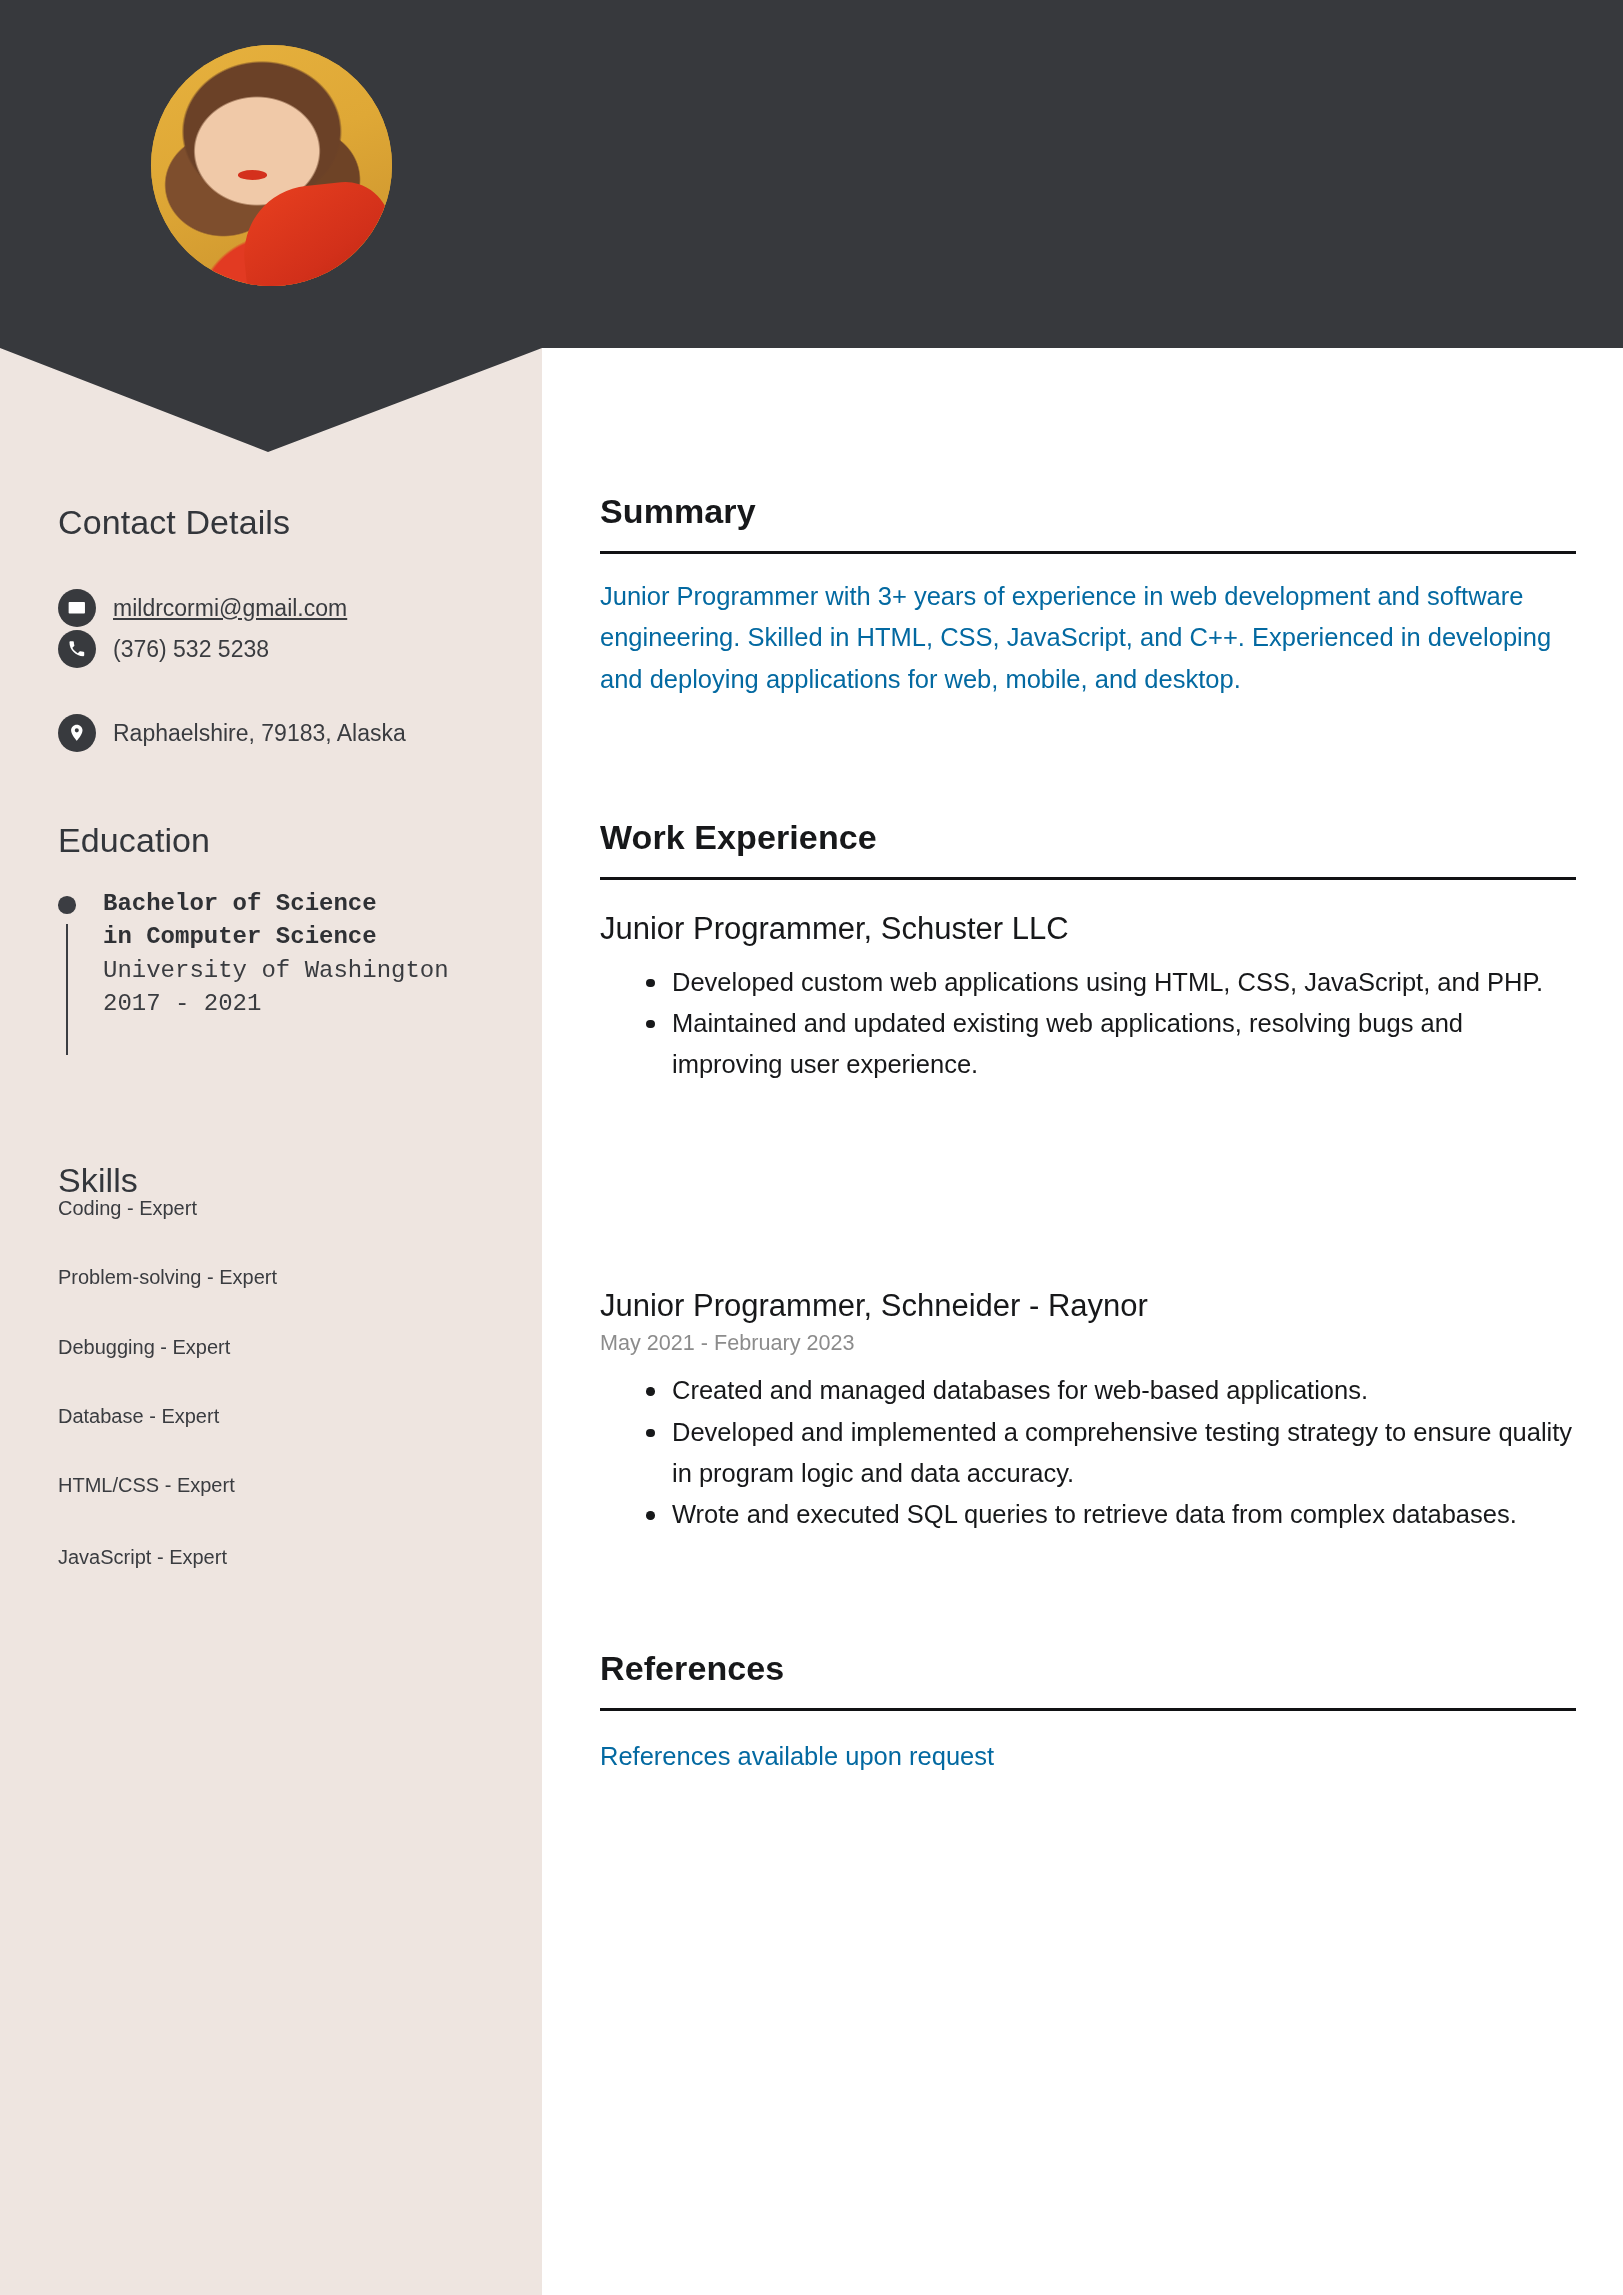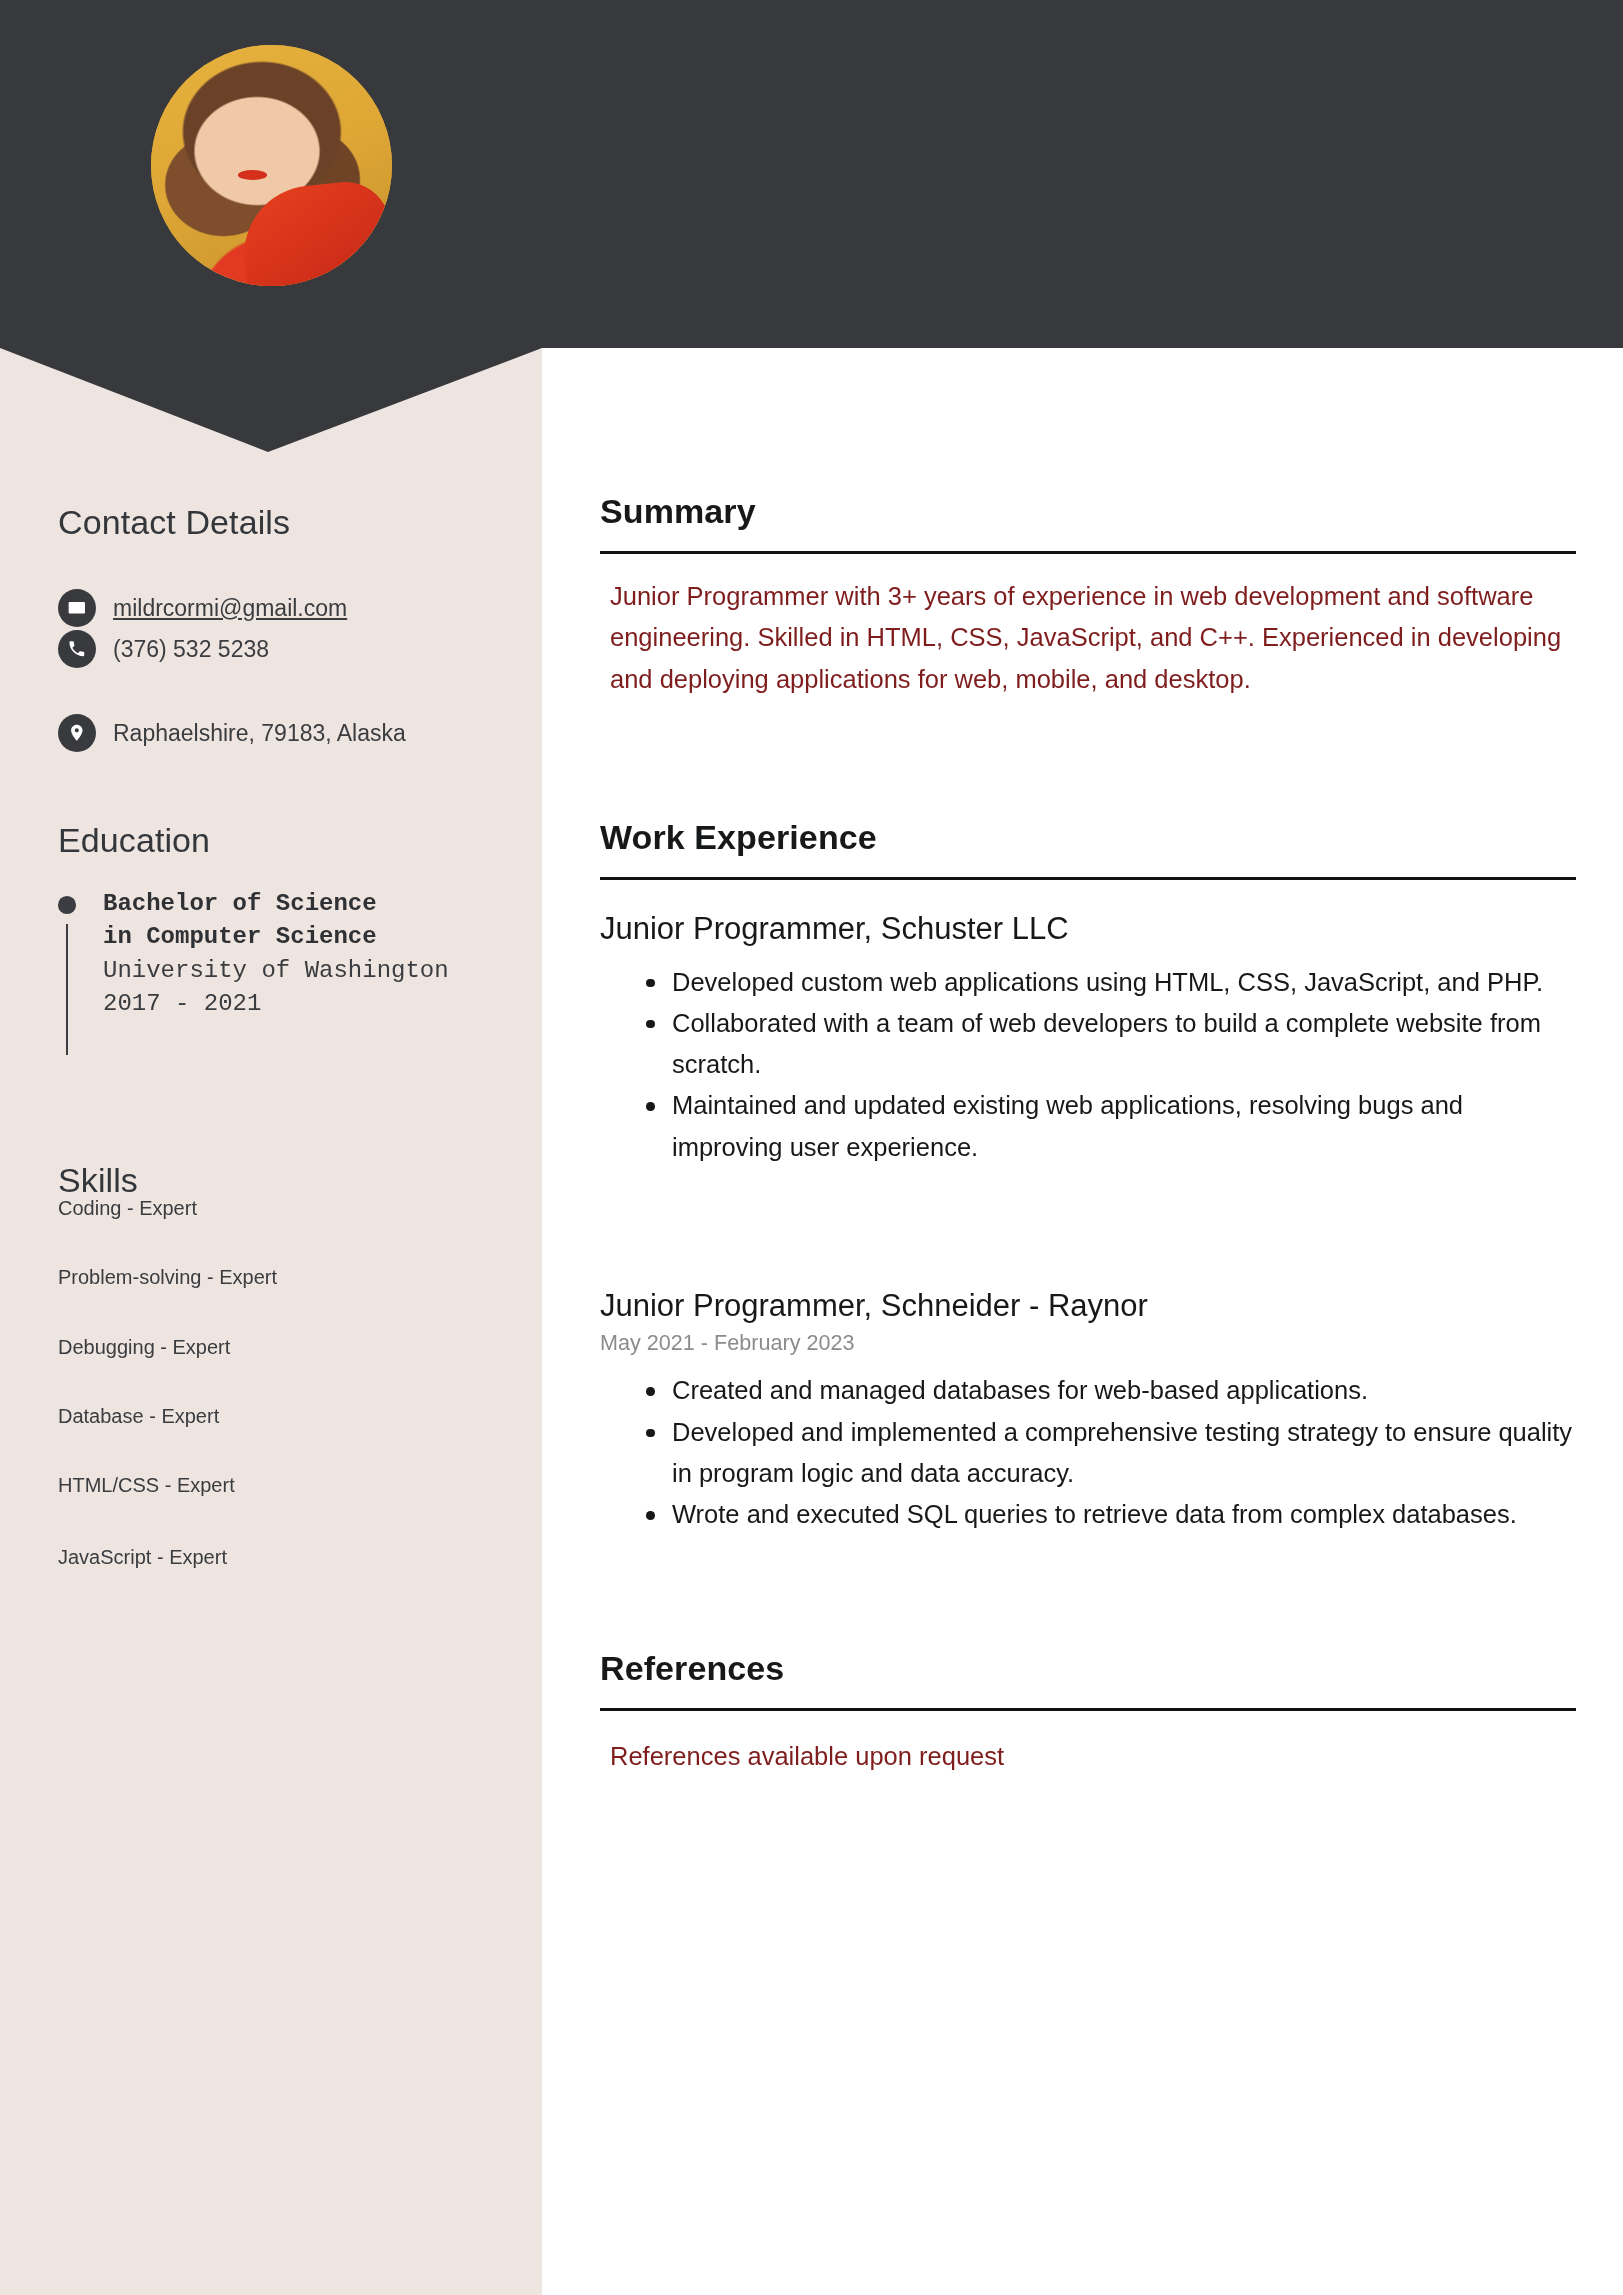--- a/index.html
+++ b/index.html
@@ -226,25 +226,25 @@
 
   .sh-summary { top: 492px; }
   .sr-summary { top: 551px; }
   .sh-work    { top: 818px; }
   .sr-work    { top: 877px; }
   .sh-refs    { top: 1649px; }
   .sr-refs    { top: 1708px; }
 
   .body-text {
     position: absolute;
-    left: 10px;
+    left: 0;
     width: 962px;
     font-size: 25.5px;
     line-height: 1.62;
-    color: #7f1d1d;
+    color: #0369a1;
   }
   .bt-summary { top: 576px; }
   .bt-refs    { top: 1736px; }
 
   
   .job { position: absolute; left: 0; width: 976px; }
   .job-1 { top: 910px; }
   .job-2 { top: 1287px; }
 
   .job-title-line {
@@ -362,21 +362,20 @@
     <div class="sec-rule sr-summary"></div>
     <div class="body-text bt-summary">Junior Programmer with 3+ years of experience in web development and software engineering. Skilled in HTML, CSS, JavaScript, and C++. Experienced in developing and deploying applications for web, mobile, and desktop.</div>
 
     <div class="sec-heading sh-work">Work Experience</div>
     <div class="sec-rule sr-work"></div>
 
     <div class="job job-1">
       <div class="job-title-line">Junior Programmer, Schuster LLC</div>
       <ul class="job-bullets">
         <li>Developed custom web applications using HTML, CSS, JavaScript, and PHP.</li>
-        <li>Collaborated with a team of web developers to build a complete website from scratch.</li>
         <li>Maintained and updated existing web applications, resolving bugs and improving user experience.</li>
       </ul>
     </div>
 
     <div class="job job-2">
       <div class="job-title-line">Junior Programmer, Schneider - Raynor</div>
       <div class="job-dates">May 2021 - February 2023</div>
       <ul class="job-bullets">
         <li>Created and managed databases for web-based applications.</li>
         <li>Developed and implemented a comprehensive testing strategy to ensure quality in program logic and data accuracy.</li>

